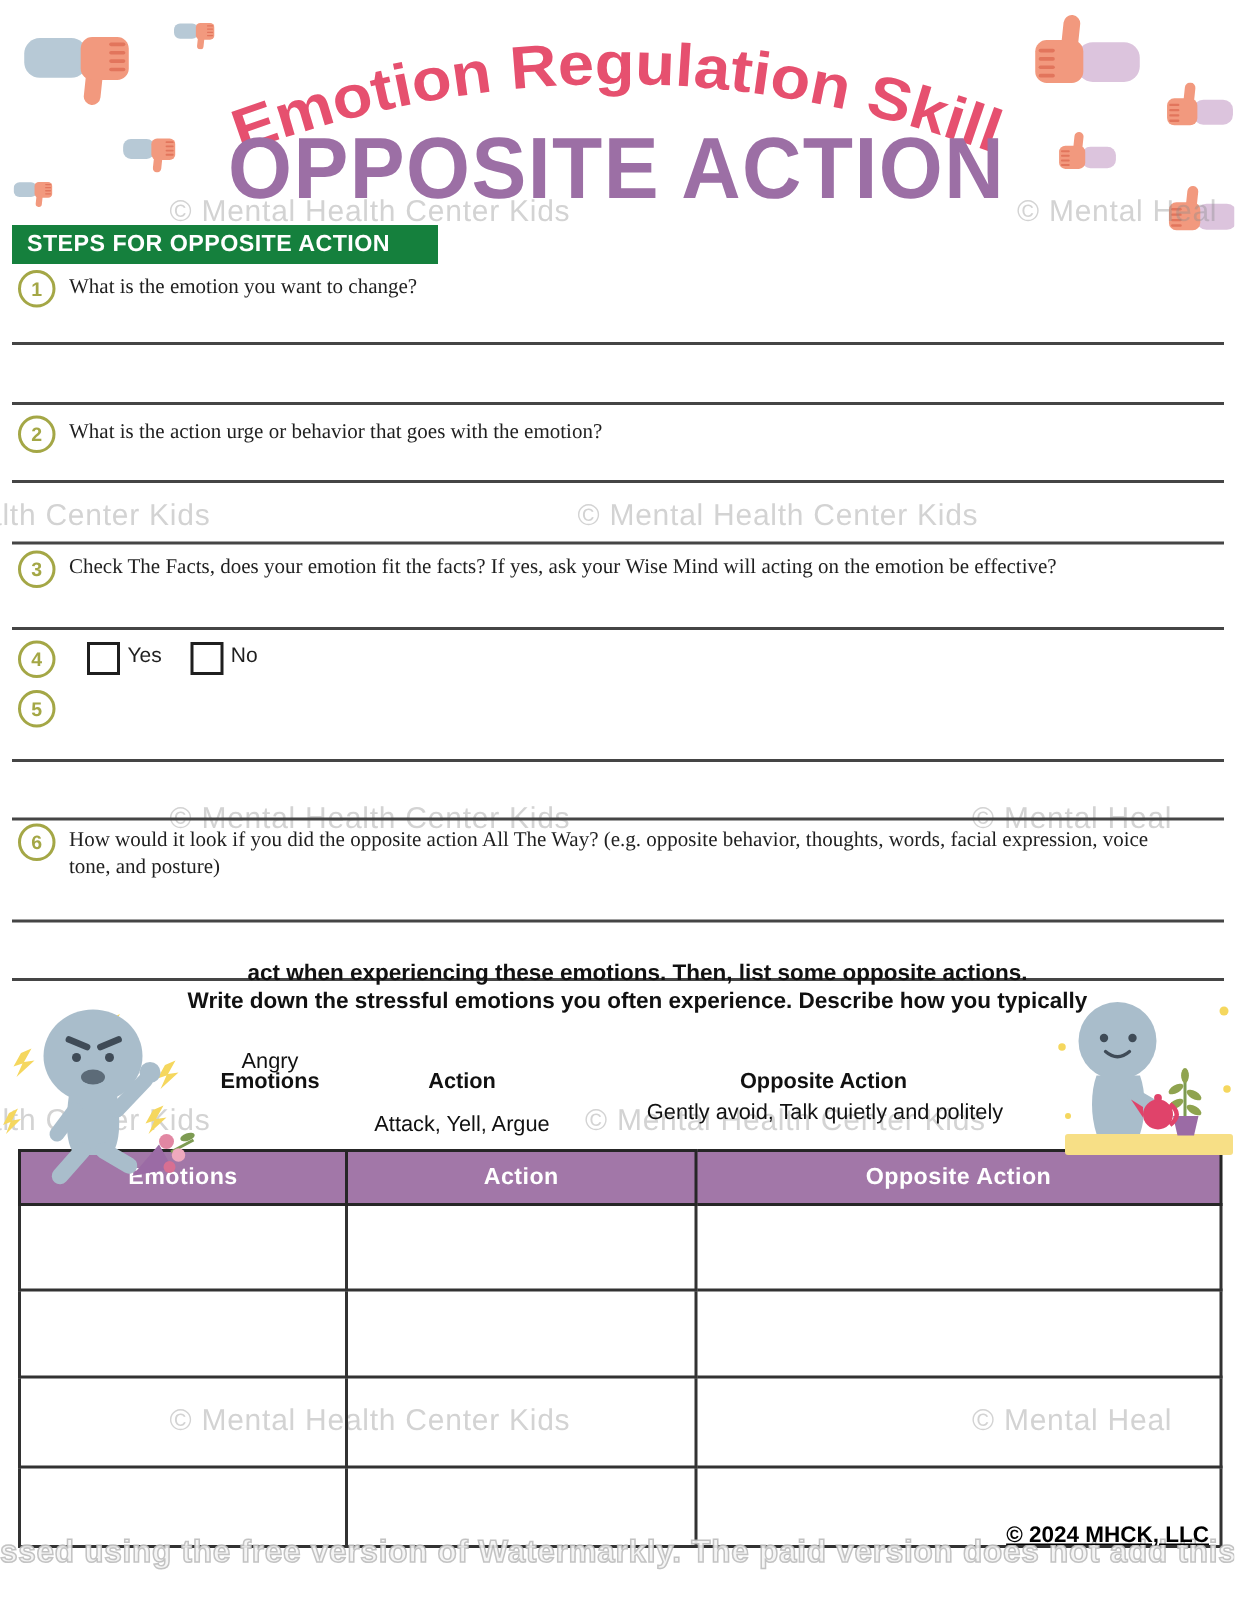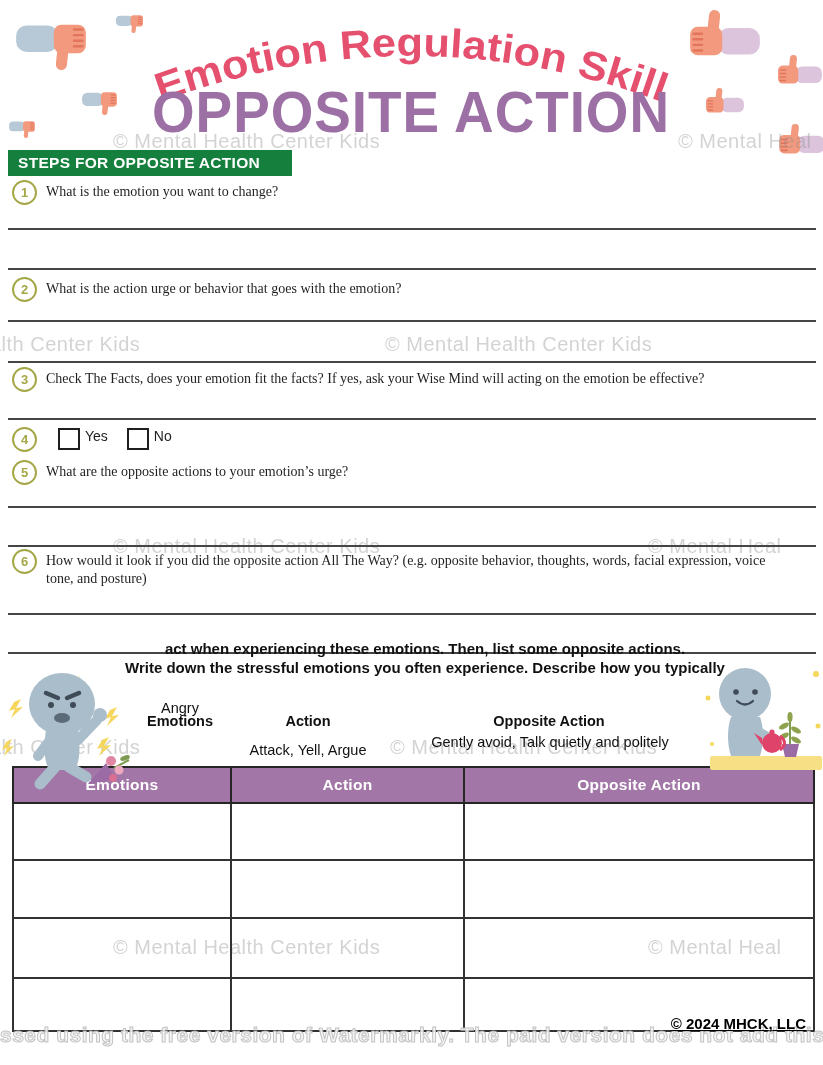--- a/index.html
+++ b/index.html
@@ -165,21 +165,20 @@
     <span class="cb-group">
       <span class="cb"></span>
       <span class="cb-label">Yes</span>
       <span class="cb"></span>
       <span class="cb-label">No</span>
     </span>
   </div>
 
   <div class="step" style="top:460px">
     <span class="stepnum">5</span>
-    <span class="steptext nowrap">What are the opposite actions to your emotion’s urge?</span>
   </div>
   <div class="ans-line" style="top:506px"></div>
   <div class="ans-line" style="top:545px"></div>
 
   <div class="step" style="top:549px">
     <span class="stepnum">6</span>
     <span class="steptext" style="max-width:742px">How would it look if you did the opposite action All The Way? (e.g. opposite behavior, thoughts, words, facial expression, voice tone, and posture)</span>
   </div>
   <div class="ans-line" style="top:613px"></div>
   <div class="ans-line" style="top:652px"></div>

